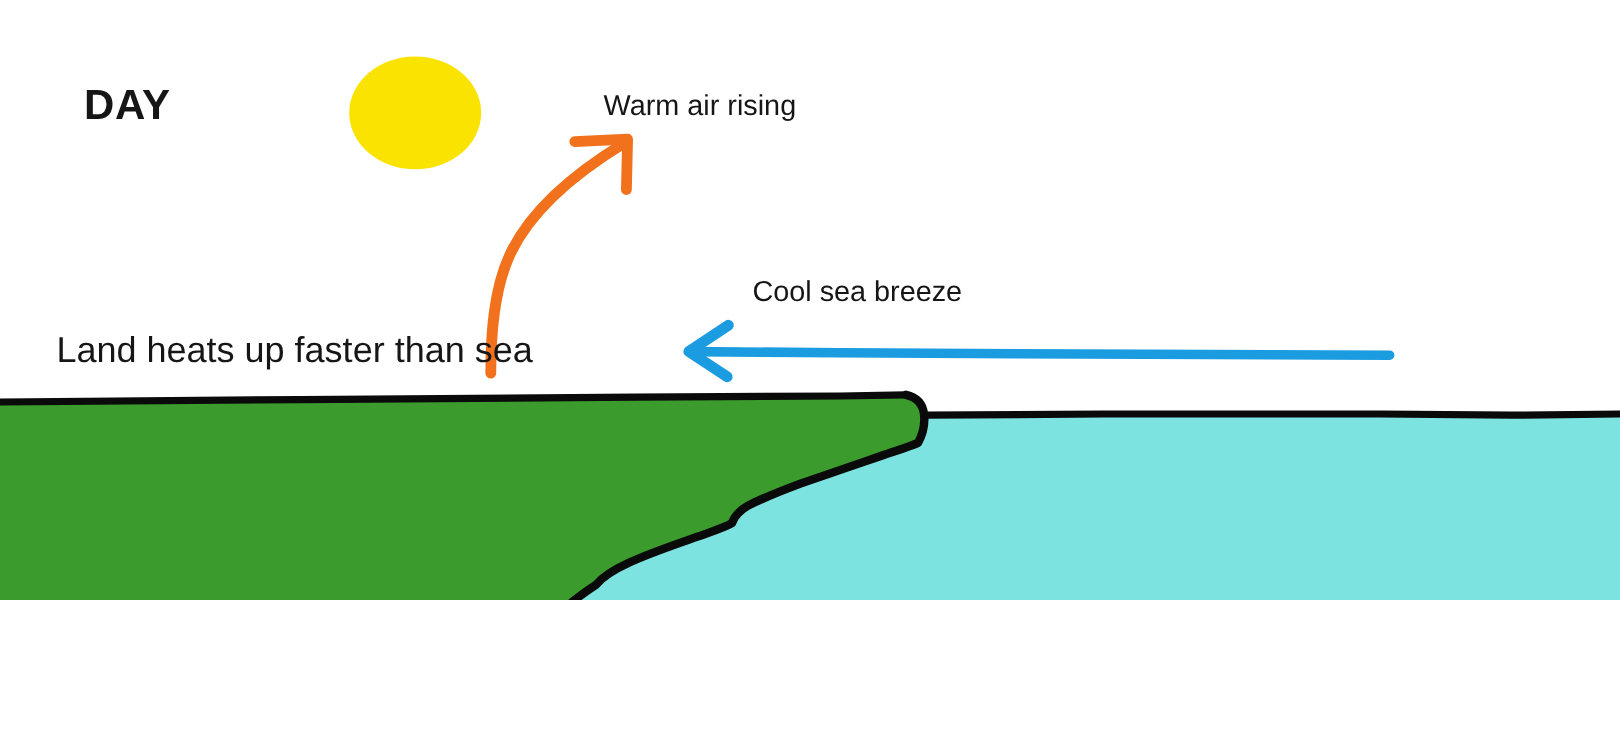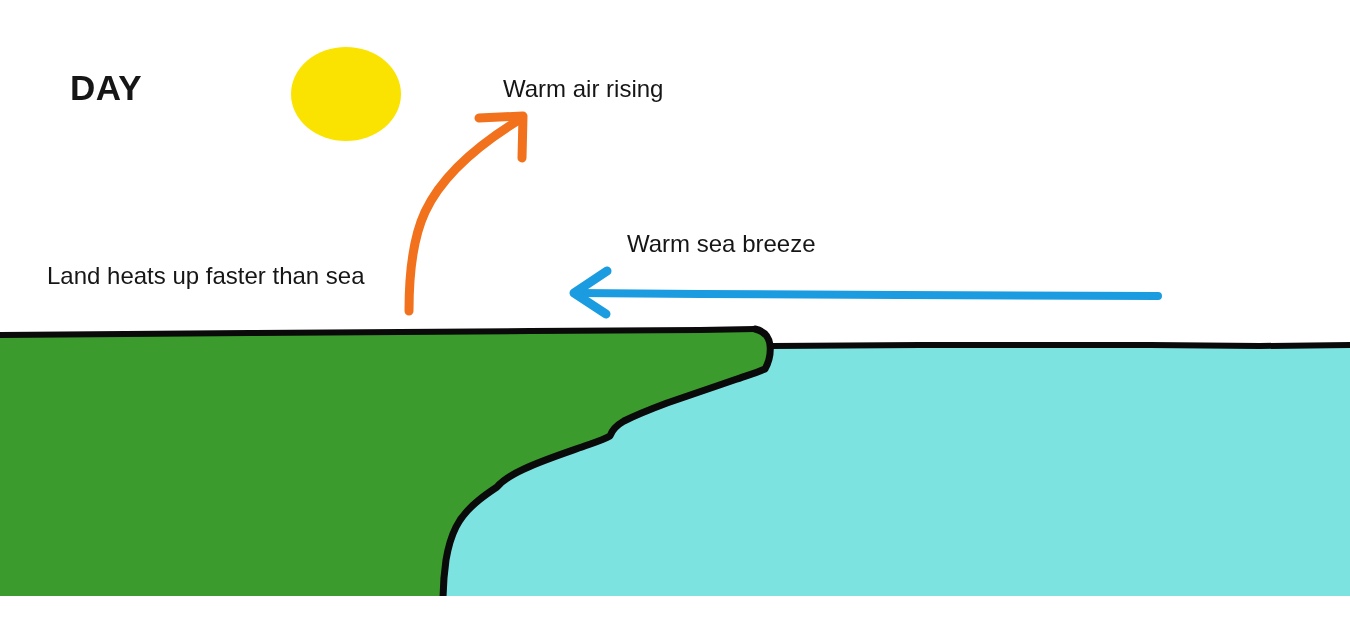--- a/index.html
+++ b/index.html
@@ -7,21 +7,21 @@
     margin: 0;
     padding: 0;
     background: #ffffff;
   }
   body {
     font-family: "Liberation Sans", sans-serif;
   }
   #canvas {
     position: relative;
     width: 1350px;
-    height: 596px;
+    height: 500px;
     background: #ffffff;
     overflow: hidden;
   }
   #scene {
     position: absolute;
     left: 0;
     top: 0;
     width: 1350px;
     height: 629px;
     display: block;
@@ -46,22 +46,22 @@
     font-weight: normal;
   }
   #cool-breeze-label {
     left: 627px;
     top: 232px;
     font-size: 24px;
     font-weight: normal;
   }
   #land-heats-label {
     left: 47px;
-    top: 264px;
-    font-size: 24px;
+    top: 278px;
+    font-size: 30px;
     font-weight: normal;
   }
 </style>
 </head>
 <body>
 
 <div id="canvas">
 
   <svg id="scene" viewBox="0 0 1350 629" xmlns="http://www.w3.org/2000/svg">
 
@@ -130,17 +130,17 @@
     <path fill="none" stroke="#F2711C" stroke-width="9" stroke-linecap="round" stroke-linejoin="round" d="M 479 118 L 523 116 L 522 158"></path>
 
     <path fill="none" stroke="#1B9BE0" stroke-width="8" stroke-linecap="round" stroke-linejoin="round" d="M 1158 296 L 900 295 L 700 294 L 578 293"></path>
     <path fill="none" stroke="#1B9BE0" stroke-width="9" stroke-linecap="round" stroke-linejoin="round" d="M 607 271 L 574 293 L 606 314"></path>
   </svg>
 
   <div class="label" id="day-label">DAY</div>
 
   <div class="label" id="warm-air-label">Warm air rising</div>
 
-  <div class="label" id="cool-breeze-label">Warm sea breeze</div>
+  <div class="label" id="cool-breeze-label">Cool sea breeze</div>
 
   <div class="label" id="land-heats-label">Land heats up faster than sea</div>
 
 </div>
 
 </body></html>

